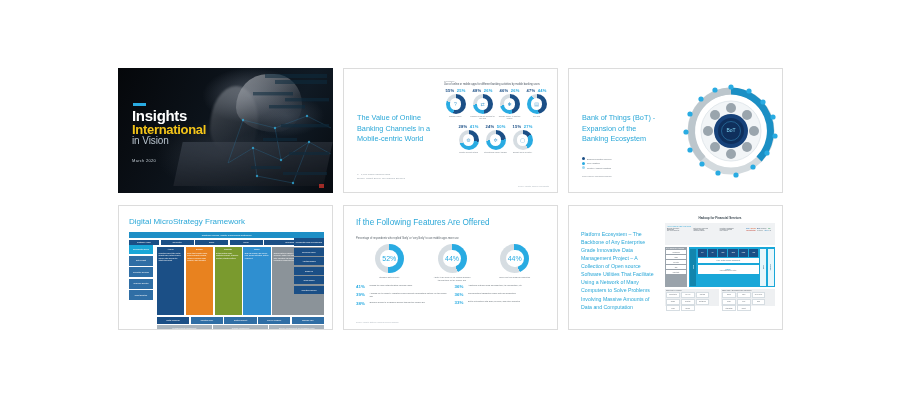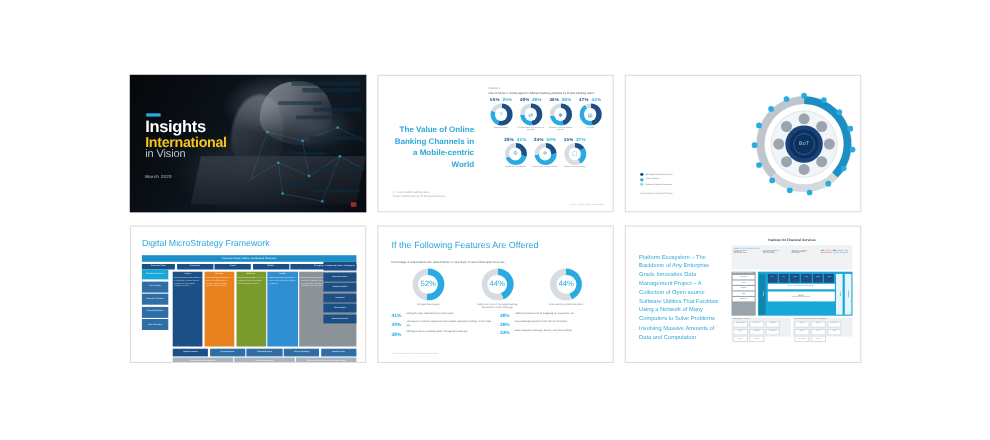--- a/index.html
+++ b/index.html
@@ -27,21 +27,21 @@
     background:linear-gradient(170deg,rgba(70,78,90,.55),rgba(18,22,28,.85));
     transform:skewX(-12deg);filter:blur(.5px);}
   .s1 .net{position:absolute;right:0;top:0;width:110px;height:125px;opacity:.75;}
   .s1 .dash{position:absolute;left:15px;top:35px;width:13px;height:2.5px;background:#29abe2;}
   .s1 .t1{position:absolute;left:14px;top:40px;font-size:15px;font-weight:bold;color:#fff;letter-spacing:-.3px;line-height:1;}
   .s1 .t2{position:absolute;left:14px;top:55px;font-size:13px;font-weight:bold;color:#f5c518;letter-spacing:-.3px;line-height:1;}
   .s1 .t3{position:absolute;left:14px;top:68px;font-size:10px;color:#b9c4ce;letter-spacing:-.1px;line-height:1;}
   .s1 .date{position:absolute;left:14px;top:90px;font-size:4px;color:#c3ccd4;letter-spacing:.3px;}
 
   
-  .ttl-blue{color:#2ca8d8;font-size:7.3px;line-height:1.45;font-weight:bold;text-align:right;}
+  .ttl-blue{color:#2ca8d8;font-size:7.3px;line-height:1.45;font-weight:normal;}
   .ttl-blue-b{color:#2ca8d8;font-size:8.2px;line-height:1.4;}
   .micro{font-size:2.4px;color:#9aa3ab;line-height:1.5;}
 
   
   .s2 .lt{position:absolute;left:13px;top:44px;width:74px;}
   .s2 .hd{position:absolute;left:100px;top:11px;width:105px;}
   .s2 .fig{font-size:2.3px;color:#8b949c;}
   .s2 .sub{font-size:2.6px;color:#4a5560;line-height:1.5;margin-top:1px;}
   .dgrid{position:absolute;left:98px;top:19px;width:108px;}
   .drow{display:flex;}
@@ -230,20 +230,21 @@
           </div>
         </div>
       </div>
 
       <div class="foot micro" style="white-space:pre-line;width:70px">n = 1,000 mobile banking users
 Source: Market Survey for Financial Services</div>
       <div class="cred">Source: Insights, advisory.com/insights</div>
     </div>
 
     <div class="slide s3">
+      <div class="lt ttl-blue">Bank of Things (BoT) - Expansion of the Banking Ecosystem</div>
 
       <svg class="ring" viewBox="0 0 100 100">
         <circle cx="50" cy="50" r="40" fill="none" stroke="#d3dade" stroke-width="7"></circle>
         <path d="M50 10 A40 40 0 0 1 78 78" fill="none" stroke="#1b8fc4" stroke-width="7"></path>
         <path d="M50 10 A40 40 0 0 0 22 78" fill="none" stroke="#bcc6cc" stroke-width="7"></path>
         <circle cx="50" cy="50" r="30" fill="#f2f5f7"></circle>
         <circle cx="50" cy="50" r="30" fill="none" stroke="#e2e8ec" stroke-width="1"></circle>
         <circle cx="50" cy="50" r="17" fill="#17427a"></circle>
         <circle cx="50" cy="50" r="13" fill="#0f2f5c"></circle>
         <circle cx="50" cy="50" r="9.5" fill="none" stroke="#3ea9de" stroke-width=".5" opacity=".8"></circle>

